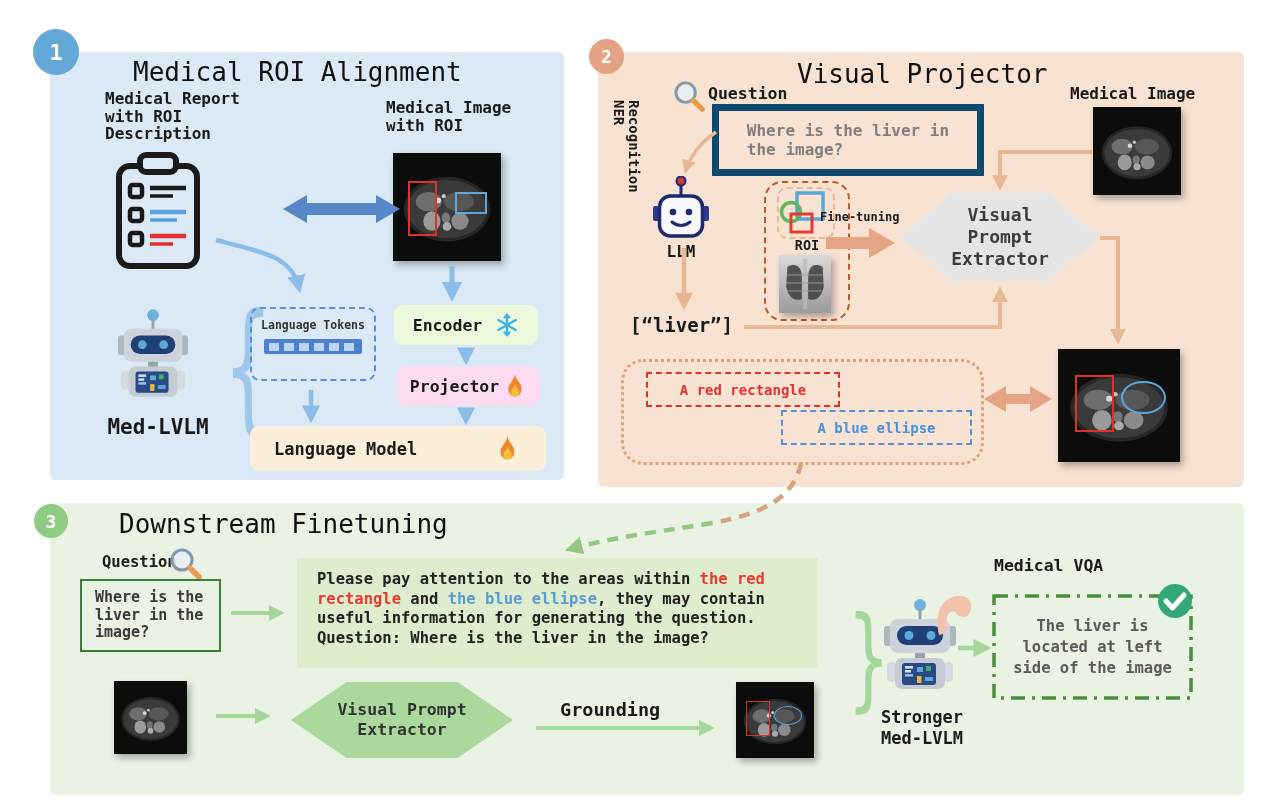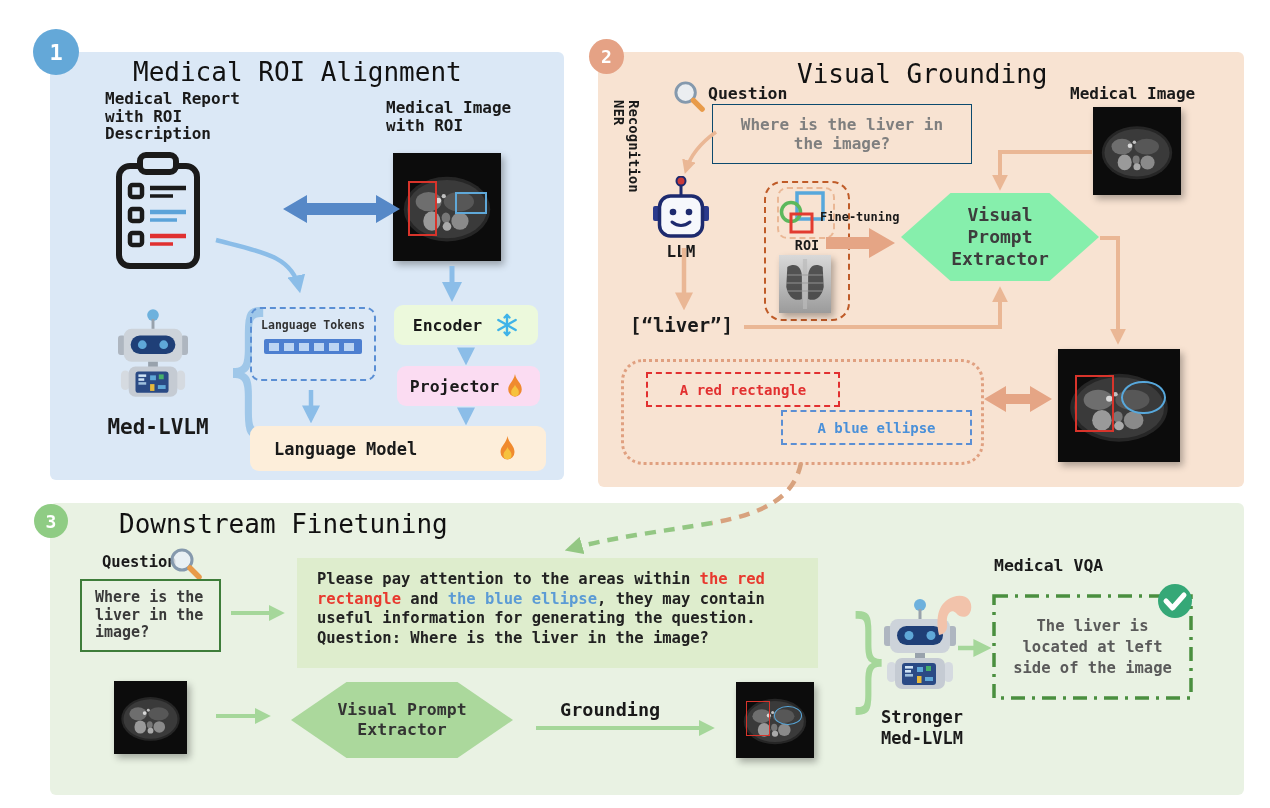--- a/index.html
+++ b/index.html
@@ -168,28 +168,28 @@
     <span style="font-size:17px;font-weight:bold;">Language Model</span>
     <svg width="25" height="28" viewBox="0 0 24 28">
         <use href="#flame"></use>
       </svg>
   </div>
 
   <div id="panel2" class="panel"></div>
   <div class="badge" style="left:589px;top:39px;width:35px;height:35px;background:#e5a285;font-size:18px;">
       <span>2</span>
     </div>
-  <div class="title" style="left:797px;top:59px;">Visual Grounding</div>
+  <div class="title" style="left:797px;top:59px;">Visual Projector</div>
 
   <svg class="abs" style="left:672px;top:79px;" width="35" height="35" viewBox="0 0 36 36">
       <use href="#magnifier"></use>
     </svg>
   <div class="lbl" style="left:708px;top:84px;font-size:16.5px;">Question</div>
 
-  <div class="abs" style="left:712px;top:104px;width:258px;height:58px;border:1px solid #0c4a6e;display:flex;align-items:center;justify-content:center;text-align:center;">
+  <div class="abs" style="left:712px;top:104px;width:258px;height:58px;border:7px solid #0c4a6e;display:flex;align-items:center;justify-content:center;">
     <span style="font-size:16px;font-weight:bold;color:#7f7f7f;white-space:pre-line;">Where is the liver in
 the image?</span>
   </div>
 
   <div class="lbl" style="left:611px;top:100px;height:175px;writing-mode:vertical-lr;font-size:14px;line-height:15px;">NER
 Recognition</div>
 
   <svg class="abs" style="left:653px;top:176px;" width="56" height="66" viewBox="0 0 56 66">
     <circle cx="28" cy="5" r="4.5" fill="#c93a3a" stroke="#1d2a6e" stroke-width="2"></circle>
     <line x1="28" y1="9" x2="28" y2="20" stroke="#1d2a6e" stroke-width="3"></line>
@@ -223,21 +223,21 @@
           <line x1="8" y1="20" x2="42" y2="20"></line>
             <line x1="7" y1="28" x2="43" y2="28"></line>
             <line x1="8" y1="36" x2="42" y2="36"></line>
         </g>
       </svg>
     </div>
   </div>
 
   <div class="lbl" style="left:820px;top:210px;font-size:12px;">Fine-tuning</div>
 
-  <div class="hex" style="left:901px;top:193px;width:198px;height:88px;background:#86efac;font-size:18px;line-height:22px;color:#3d3d3d;">
+  <div class="hex" style="left:901px;top:193px;width:198px;height:88px;background:#e5e5e5;font-size:18px;line-height:22px;color:#3d3d3d;">
     <span>Visual
 Prompt
 Extractor</span>
   </div>
 
   <div class="lbl" style="left:1070px;top:84px;font-size:16px;">Medical Image</div>
   <div class="imgbox" style="left:1093px;top:107px;width:88px;height:88px;">
     <svg viewBox="0 0 100 100" preserveAspectRatio="none">
         <use href="#ct"></use>
       </svg>

